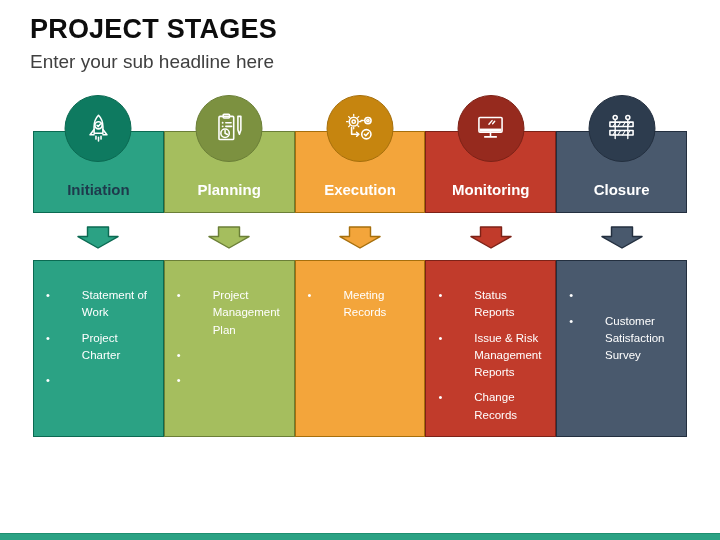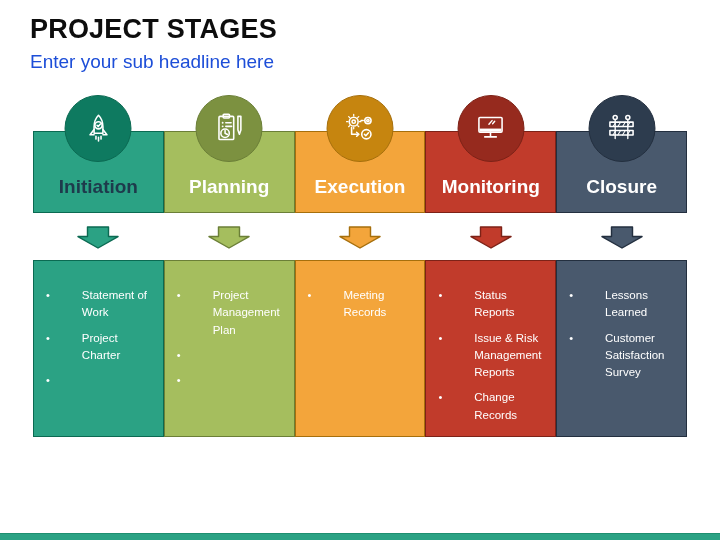--- a/index.html
+++ b/index.html
@@ -6,41 +6,41 @@
   html,body { background:#e8e8e8; }
   .slide {
     position:relative; width:720px; height:540px; background:#ffffff;
     font-family:"Liberation Sans", sans-serif; overflow:hidden; margin:0 auto;
   }
   .title {
     position:absolute; left:30px; top:14px; font-size:27px; font-weight:700;
     color:#0d0d0d; letter-spacing:.2px;
   }
   .subtitle {
-    position:absolute; left:30px; top:51px; font-size:19px; color:#1d4ed8;
+    position:absolute; left:30px; top:51px; font-size:19px; color:#404040;
   }
   .diagram {
     position:absolute; left:33px; top:95px; width:654px; height:342px;
     display:flex;
   }
   .stage { position:relative; flex:1 1 0; display:flex; flex-direction:column; }
   .circle {
     position:absolute; top:0; left:50%; transform:translateX(-50%);
     width:67px; height:67px; border-radius:50%;
     background:var(--circle); border:1.5px solid var(--dark);
     display:flex; align-items:center; justify-content:center; z-index:2;
   }
   .circle svg { display:block; }
   .header {
     margin-top:36px; height:82px;
     background:var(--header); border:1px solid var(--dark);
     display:flex; align-items:flex-end; justify-content:center;
     padding-bottom:14px;
   }
-  .stage-label { font-size:19px; font-weight:700; color:var(--label); }
+  .stage-label { font-size:15px; font-weight:700; color:var(--label); }
   .arrow-row { height:47px; display:flex; align-items:center; justify-content:center; }
   .arrow-row svg { display:block; margin-top:2px; }
   .arrow-row polygon { fill:var(--header); stroke:var(--dark); stroke-width:1.5; stroke-linejoin:round; }
   .box {
     height:177px; background:var(--header); border:1px solid var(--dark);
     padding:26px 13px 8px 12px; color:var(--text);
   }
   .box ul { list-style:none; }
   .box li { display:flex; gap:9px; margin-bottom:8px; font-size:11.5px; line-height:1.5; }
   .bullet { flex:0 0 auto; font-size:11px; line-height:1.6; }
@@ -220,21 +220,20 @@
       </div>
       <div class="arrow-row">
         <svg width="42" height="23" viewBox="0 0 44 24">
             <polygon points="11,1 33,1 33,11 43,11 22,23 1,11 11,11"></polygon>
           </svg>
       </div>
       <div class="box">
         <ul>
           <li>
               <span class="bullet">•</span>
-              <span class="btext">Lessons Learned</span>
             </li>
           <li>
               <span class="bullet">•</span>
               <span class="btext">Customer Satisfaction Survey</span>
             </li>
         </ul>
       </div>
     </div>
 
   </div>

